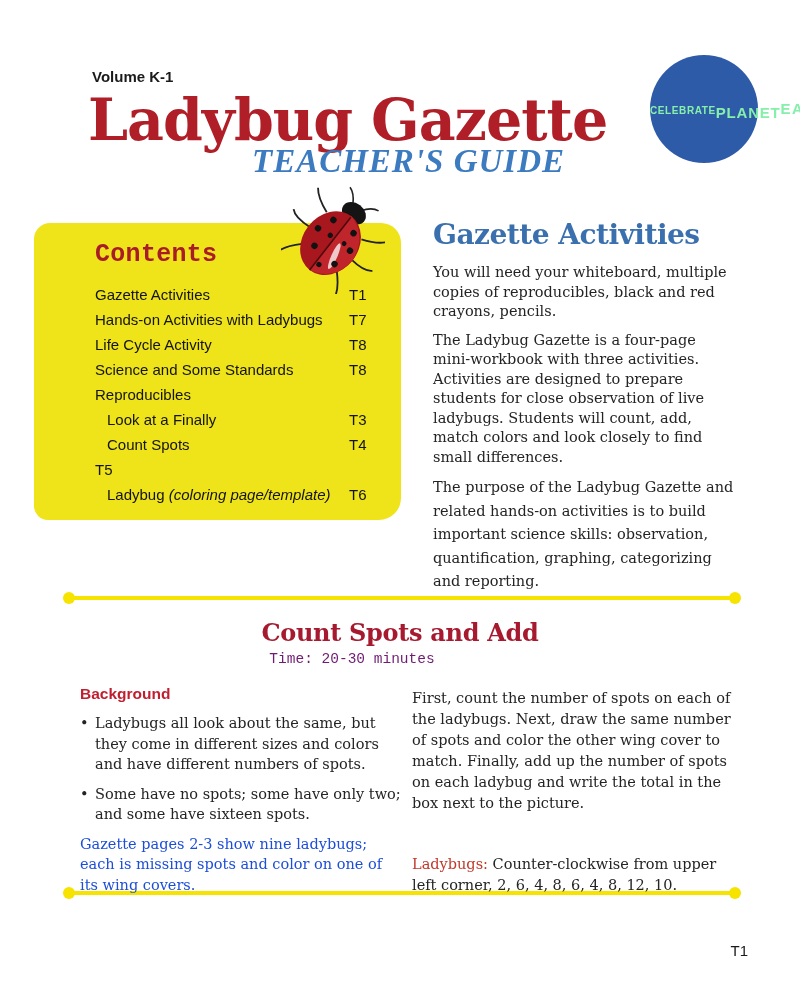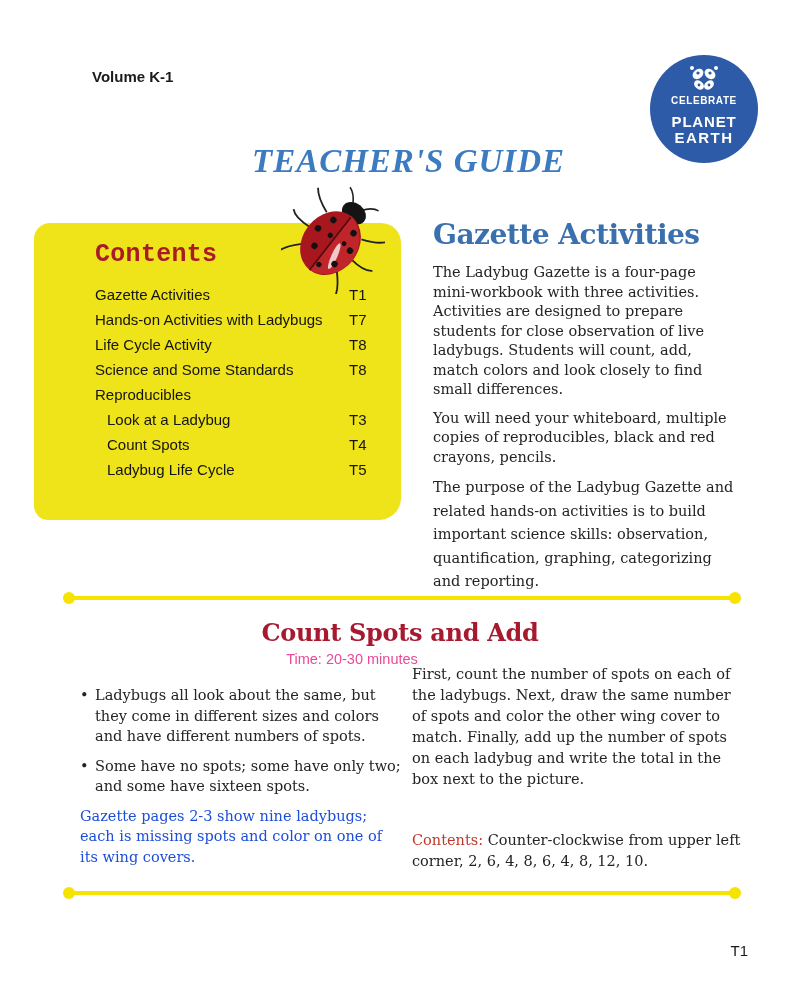--- a/index.html
+++ b/index.html
@@ -21,22 +21,22 @@
   }
   .subtitle {
     position:absolute; left:252px; top:143px;
     font-family:Liberation Serif, serif; font-style:italic; font-weight:bold;
     font-size:33px; letter-spacing:1px; color:#3c7bc0; white-space:nowrap;
   }
   
   .badge {
     position:absolute; left:650px; top:55px; width:108px; height:108px;
     background:#2d5ba7; border-radius:50%;
-    display:flex; flex-direction:column; align-items:center; justify-content:flex-start;
-    color:#ffffff; font-family:"Liberation Sans", sans-serif; font-weight:bold;
+    display:flex; align-items:center; justify-content:flex-start;
+    color:#86efac; font-family:"Liberation Sans", sans-serif; font-weight:bold;
     text-align:center;
   }
   .badge svg { margin-top:10px; }
   .badge-l1 { font-size:10px; letter-spacing:0.6px; margin-top:2px; }
   .badge-l2 { font-size:15px; letter-spacing:0.8px; line-height:16px;margin-top:8px; }
   .badge-l3 { font-size:15px; letter-spacing:1.5px; line-height:16px; }
   
   .toc-box {
     position:absolute; left:34px; top:223px; width:367px; height:297px;
     background:#efe31a; border-radius:16px 20px 22px 14px;
@@ -80,47 +80,48 @@
   .divider.d1 { top:596px; }
   .divider.d2 { top:891px; }
   
   .cs-heading {
     position:absolute; left:0; top:618px; width:800px; text-align:center;
     font-family:"DejaVu Serif", serif; font-weight:bold;
     font-size:24px; color:#a6192e; letter-spacing:-0.3px;
   }
   .cs-time {
     position:absolute; left:0; top:651px; width:704px; text-align:center;
-    font-family:Liberation Sans, sans-serif; font-size:14.5px; color:#ec4899;
+    font-family:Liberation Mono, monospace; font-size:14.5px; color:#701a75;
   }
   .bg-col { position:absolute; left:80px; top:685px; width:322px; }
   .bg-heading {
     font-family:"Liberation Sans", sans-serif; font-weight:bold;
     font-size:15.5px; color:#c01f2f; margin-bottom:10px;
   }
   .bullet { display:flex; font-size:14.5px; line-height:20.5px; margin-bottom:9px; color:#242424; }
   .bullet .dot { width:15px; }
   .bullet .btxt { flex:1; }
   .bg-note { font-size:14.5px; line-height:20.5px; color:#1d4ed8; margin-top:2px; }
-  .inst-col { position:absolute; left:412px; top:664px; width:330px; }
+  .inst-col { position:absolute; left:412px; top:688px; width:330px; }
   .inst-col p { font-size:14.5px; line-height:21px; color:#242424; }
   .answers { margin-top:40px; }
   .answers .ans-label { color:#c0392b; }
   
   .folio {
     position:absolute; right:52px; top:942px;
     font-family:"Liberation Sans", sans-serif; font-size:15px; color:#1a1a1a;
   }
 </style>
 </head>
 <body>
 
 <div id="page">
 
   <div class="volume">Volume K-1</div>
+  <div class="main-title">Ladybug Gazette</div>
   <div class="subtitle">TEACHER'S GUIDE</div>
 
   <div class="badge">
     <svg width="34" height="28" viewBox="0 0 34 28">
       <g fill="#ffffff">
         <ellipse cx="11" cy="9" rx="6" ry="4.5" transform="rotate(-40 11 9)"></ellipse>
         <ellipse cx="23" cy="9" rx="6" ry="4.5" transform="rotate(40 23 9)"></ellipse>
         <ellipse cx="12" cy="20" rx="5.5" ry="4" transform="rotate(40 12 20)"></ellipse>
         <ellipse cx="22" cy="20" rx="5.5" ry="4" transform="rotate(-40 22 20)"></ellipse>
         <circle cx="5" cy="3" r="2"></circle>
@@ -192,61 +193,65 @@
       </div>
       <div class="toc-row">
         <span class="toc-label">Science and Some Standards</span>
         <span class="toc-page">T8</span>
       </div>
       <div class="toc-row">
         <span class="toc-label">Reproducibles</span>
         <span class="toc-page"></span>
       </div>
       <div class="toc-row indent">
-        <span class="toc-label">Look at a Ladybug</span>
+        <span class="toc-label">Look at a Finally</span>
         <span class="toc-page">T3</span>
       </div>
       <div class="toc-row indent">
         <span class="toc-label">Count Spots</span>
         <span class="toc-page">T4</span>
       </div>
       <div class="toc-row indent">
-        <span class="toc-label">Ladybug Life Cycle</span>
         <span class="toc-page">T5</span>
+      </div>
+      <div class="toc-row indent">
+        <span class="toc-label">Ladybug<em> (coloring page/template)</em></span>
+        <span class="toc-page">T6</span>
       </div>
     </div>
 
   <div class="ga-col">
     <div class="ga-heading">Gazette Activities</div>
     <div>
+        <p>You will need your whiteboard, multiple copies of reproducibles, black and red crayons, pencils.</p>
         <p>The Ladybug Gazette is a four-page mini-workbook with three activities. Activities are designed to prepare students for close observation of live ladybugs. Students will count, add, match colors and look closely to find small differences.</p>
-        <p>You will need your whiteboard, multiple copies of reproducibles, black and red crayons, pencils.</p>
         <p class="wide">The purpose of the Ladybug Gazette and related hands-on activities is to build important science skills: observation, quantification, graphing, categorizing and reporting.</p>
       </div>
   </div>
 
   <div class="divider d1"></div>
   <div class="divider d2"></div>
 
   <div class="cs-heading">Count Spots and Add</div>
   <div class="cs-time">Time: 20-30 minutes</div>
 
   <div class="bg-col">
+    <div class="bg-heading">Background</div>
     <div>
         <div class="bullet">
           <span class="dot">•</span>
           <span class="btxt">Ladybugs all look about the same, but they come in different sizes and colors and have different numbers of spots.</span>
         </div>
         <div class="bullet">
           <span class="dot">•</span>
           <span class="btxt">Some have no spots; some have only two; and some have sixteen spots.</span>
         </div>
       </div>
     <p class="bg-note">Gazette pages 2-3 show nine ladybugs; each is missing spots and color on one of its wing covers.</p>
   </div>
 
   <div class="inst-col">
     <p>First, count the number of spots on each of the ladybugs. Next, draw the same number of spots and color the other wing cover to match. Finally, add up the number of spots on each ladybug and write the total in the box next to the picture.</p>
-    <p class="answers"><span class="ans-label">Contents:</span><span> Counter-clockwise from upper left corner, 2, 6, 4, 8, 6, 4, 8, 12, 10.</span></p>
+    <p class="answers"><span class="ans-label">Ladybugs:</span><span> Counter-clockwise from upper left corner, 2, 6, 4, 8, 6, 4, 8, 12, 10.</span></p>
   </div>
 
   <div class="folio">T1</div>
 </div>
 
 </body></html>

